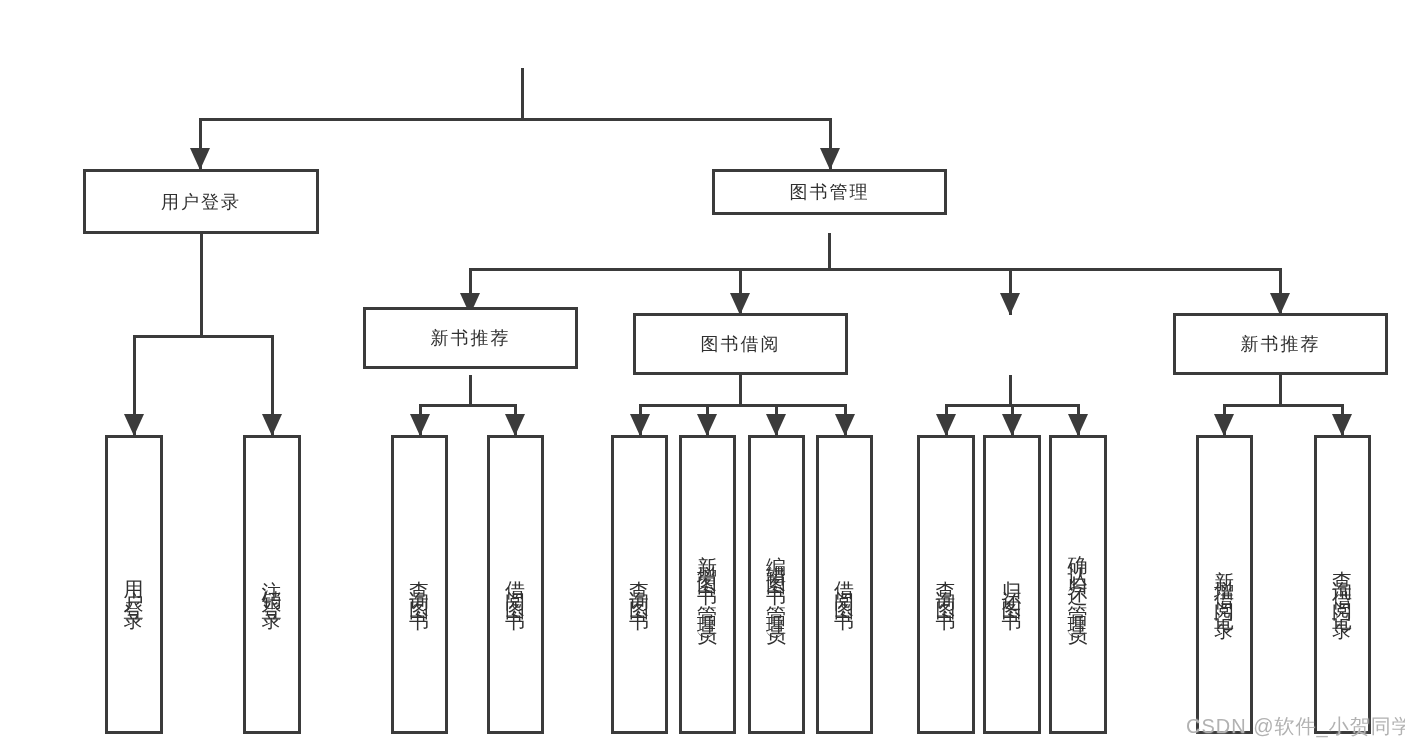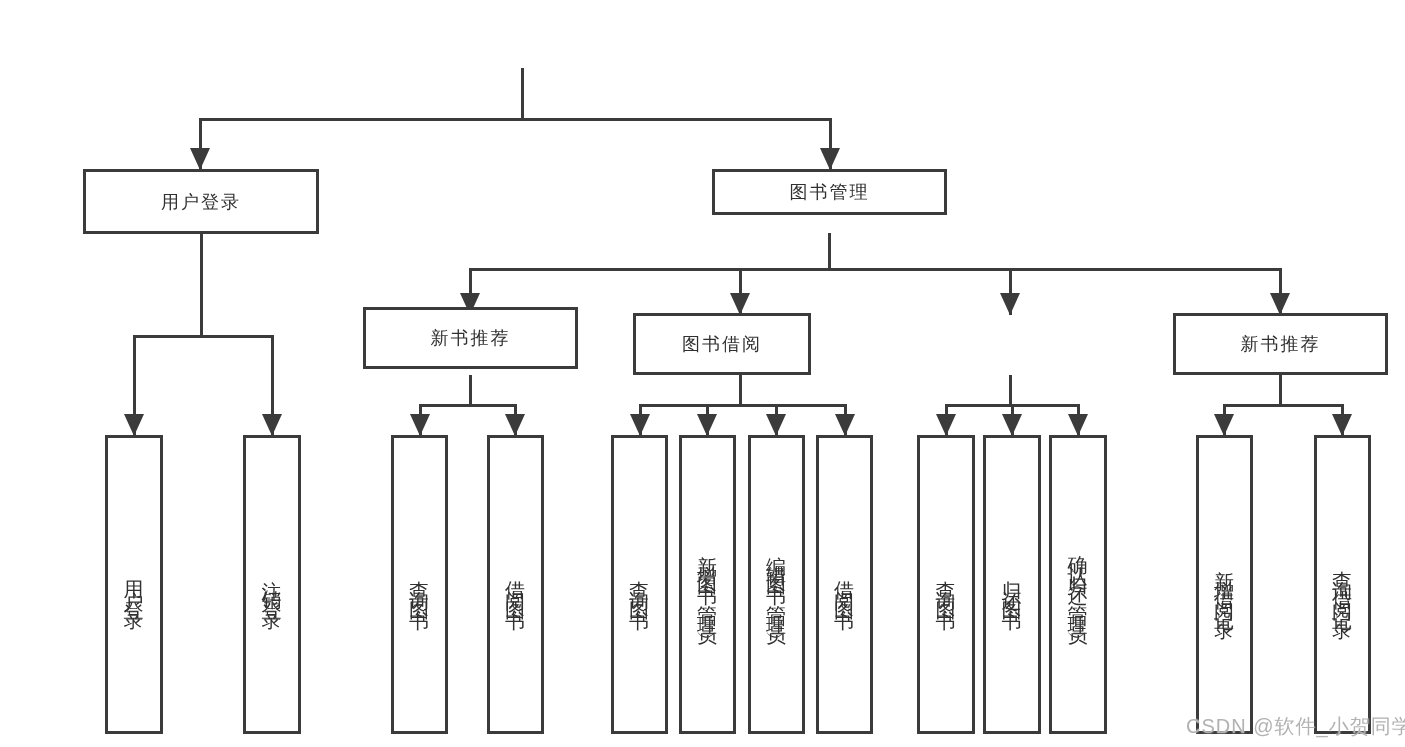--- a/index.html
+++ b/index.html
@@ -129,21 +129,21 @@
   <div class="arrow" style="left:1214px;top:414px"></div>
   <div class="arrow" style="left:1332px;top:414px"></div>
 
 
   <div class="box" style="left:83px;top:169px;width:236px;height:65px">用户登录</div>
 
   <div class="box" style="left:712px;top:169px;width:235px;height:46px">图书管理</div>
 
   <div class="box" style="left:363px;top:307px;width:215px;height:62px">新书推荐</div>
 
-  <div class="box" style="left:633px;top:313px;width:178px;height:62px">图书借阅</div>
+  <div class="box" style="left:633px;top:313px;width:215px;height:62px">图书借阅</div>
 
 
   <div class="box" style="left:1173px;top:313px;width:215px;height:62px">新书推荐</div>
 
   <div class="leaf" style="left:105px;top:435px;width:58px;height:299px">
     <span>用户登录</span>
   </div>
   <div class="leaf" style="left:243px;top:435px;width:58px;height:299px">
     <span>注销登录</span>
   </div>

